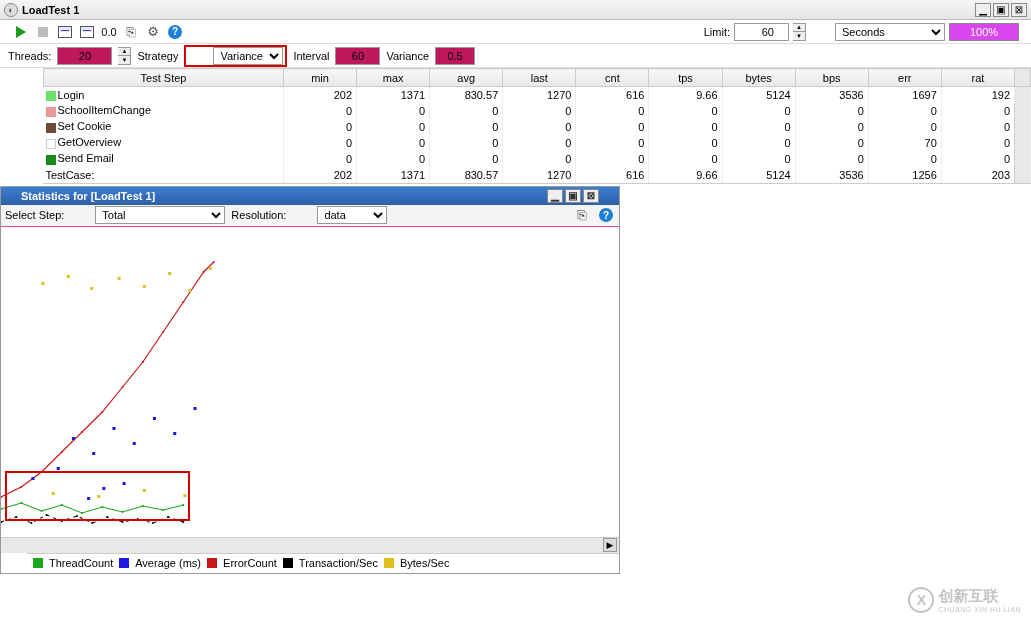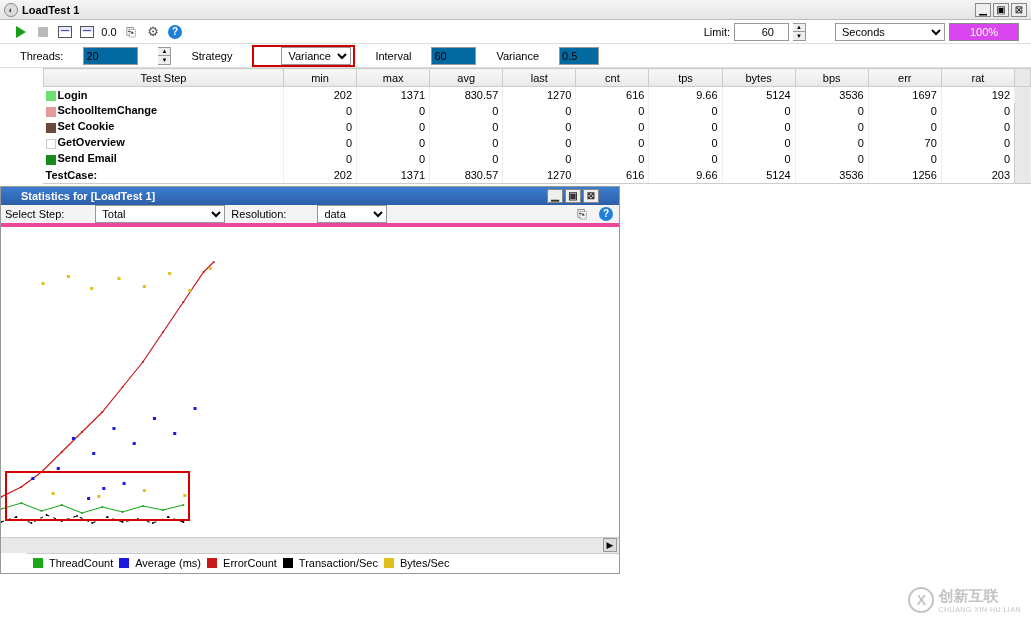--- a/index.html
+++ b/index.html
@@ -22,37 +22,37 @@
   .help-icon { width:14px;height:14px;border-radius:50%;background:#1e7fd8;color:#fff;font-weight:bold;font-size:10px;display:flex;align-items:center;justify-content:center; }
   .toolbar1 .spacer { flex:1; }
   .lbl { font-size:11px; }
   .num-input { width:60px;height:18px;border:1px solid #999;text-align:right;padding:0 14px 0 2px;font-size:11px;position:relative;background:#fff;}
   .spinner { display:inline-flex;flex-direction:column;border:1px solid #999;border-left:none;height:18px;vertical-align:top;background:#eee;}
   .spinner span{width:12px;height:8px;font-size:6px;display:flex;align-items:center;justify-content:center;border-bottom:1px solid #999;cursor:pointer;}
   .spinner span:last-child{border-bottom:none;}
   .select { height:18px;border:1px solid #999;background:#fff;font-size:11px;padding:0 2px;margin-left:25px;}
   .pct-box { width:70px;height:18px;background:#d946ef;color:#fff;display:flex;align-items:center;justify-content:center;font-size:11px;border:1px solid #888;}
   
-  .toolbar2 { height:24px;display:flex;align-items:center;padding:2px 20px;gap:20px;border-bottom:1px solid #ddd;}
-  .txt-input { height:18px;border:1px solid #999;text-align:left;padding:0 2px;font-size:11px;background:#0369a1;}
+  .toolbar2 { height:24px;display:flex;align-items:center;padding:2px 8px;gap:6px;border-bottom:1px solid #ddd;}
+  .txt-input { height:18px;border:1px solid #999;text-align:center;padding:0 2px;font-size:11px;background:#be185d;}
   .red-box { border:2px solid #d40000; padding:0 2px; display:flex; align-items:center;}
   
   .table-wrap { border-bottom:1px solid #ccc;margin-left:43px; }
   table { border-collapse: collapse; width: 100%; table-layout:fixed; }
   th { background:linear-gradient(#f8f8f8,#e8e8e8); border:1px solid #ccc; font-weight:normal; font-size:11px; padding:2px 4px; text-align:center; height:18px;}
   td { border-right:1px solid #eee; font-size:11px; padding:1px 4px; text-align:right; height:16px; white-space:nowrap; overflow:hidden;}
-  td:first-child { text-align:left; padding-left:2px;font-weight:bold;}
+  td:first-child { text-align:left; padding-left:2px;}
   .row-color { display:inline-block;width:10px;height:10px;margin-right:2px;vertical-align:middle;}
   .vscroll { width:16px; background:#e8e8e8;border-left:1px solid #ccc;}
   
   .stats-panel { width:620px; border:1px solid #999; margin-top:2px; background:#fff;}
   .stats-title { height:18px;background:linear-gradient(#3b7dd0,#2d5fa8);color:#fff;font-weight:bold;font-size:11px;display:flex;align-items:center;padding:0 20px;}
   .stats-title .spacer{flex:1;}
   .stats-title .win-btn{background:#eee;color:#333;}
-  .stats-toolbar { height:22px;display:flex;align-items:center;padding:2px 4px;gap:6px;border-bottom:4px solid #ec4899;background:#f4f4f4;}
+  .stats-toolbar { height:22px;display:flex;align-items:center;padding:2px 4px;gap:6px;border-bottom:1px solid #ec4899;background:#f4f4f4;}
   .chart-area { height:310px; position:relative; overflow:hidden; background:#fff;}
   .chart-svg { position:absolute; left:0; top:0; width:100%; height:100%;}
   .red-highlight { position:absolute; border:2px solid #d40000; left:4px; bottom:16px; width:185px; height:50px;}
   .hscroll { height:16px;background:#e8e8e8;border-top:1px solid #ccc;display:flex;align-items:center;justify-content:flex-end;padding:0 2px;}
   .hscroll .arrow{width:14px;height:14px;border:1px solid #999;background:#ddd;display:flex;align-items:center;justify-content:center;font-size:9px;cursor:pointer;}
   .legend { height:20px;display:flex;align-items:center;gap:6px;padding:2px 6px;font-size:11px;border-top:1px solid #ccc;margin-left:26px;}
   .leg-sw { width:10px;height:10px;display:inline-block;}
   
   .watermark { position:absolute; right:10px; bottom:10px; opacity:0.5; font-size:10px; color:#888; display:flex; align-items:center; gap:4px;}
   .watermark .logo{width:26px;height:26px;border:2px solid #888;border-radius:50%;display:flex;align-items:center;justify-content:center;font-weight:bold;font-size:14px;}

